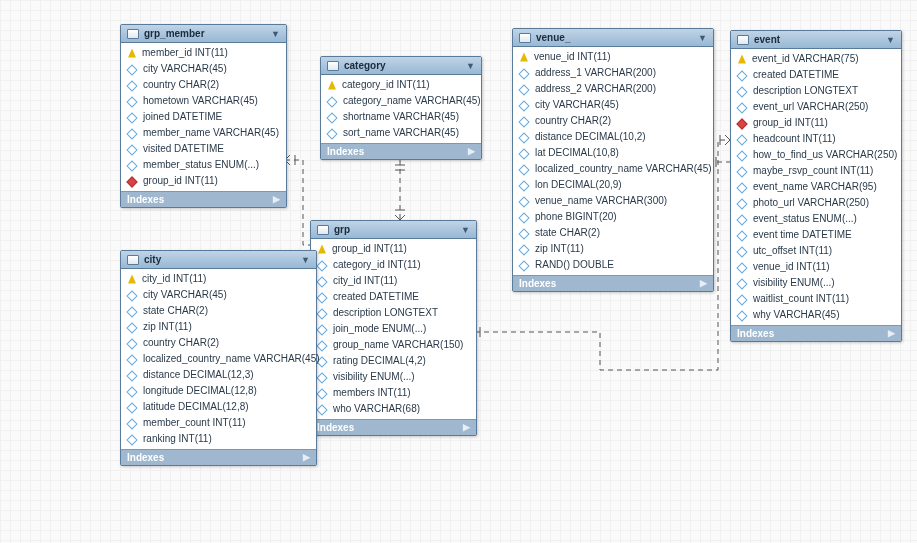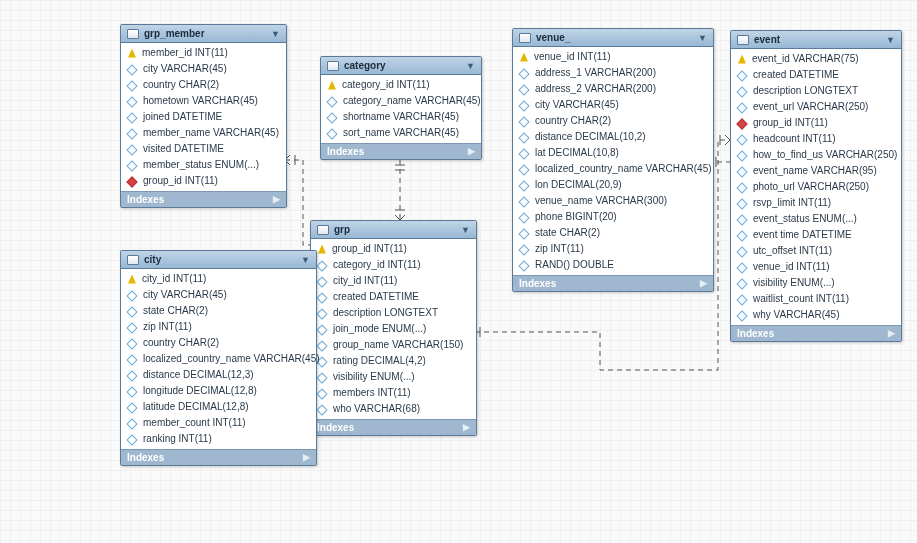--- a/index.html
+++ b/index.html
@@ -255,29 +255,29 @@
           <div class="col">
             <span class="ic fld open"></span>
             <span class="nm">headcount INT(11)</span>
           </div>
           <div class="col">
             <span class="ic fld open"></span>
             <span class="nm">how_to_find_us VARCHAR(250)</span>
           </div>
           <div class="col">
             <span class="ic fld open"></span>
+            <span class="nm">maybe_rsvp_count INT(11)</span>
+          </div>
+          <div class="col">
+            <span class="ic fld open"></span>
             <span class="nm">event_name VARCHAR(95)</span>
           </div>
           <div class="col">
             <span class="ic fld open"></span>
             <span class="nm">photo_url VARCHAR(250)</span>
-          </div>
-          <div class="col">
-            <span class="ic fld open"></span>
-            <span class="nm">rsvp_limit INT(11)</span>
           </div>
           <div class="col">
             <span class="ic fld open"></span>
             <span class="nm">event_status ENUM(...)</span>
           </div>
           <div class="col">
             <span class="ic fld open"></span>
             <span class="nm">event time DATETIME</span>
           </div>
           <div class="col">

